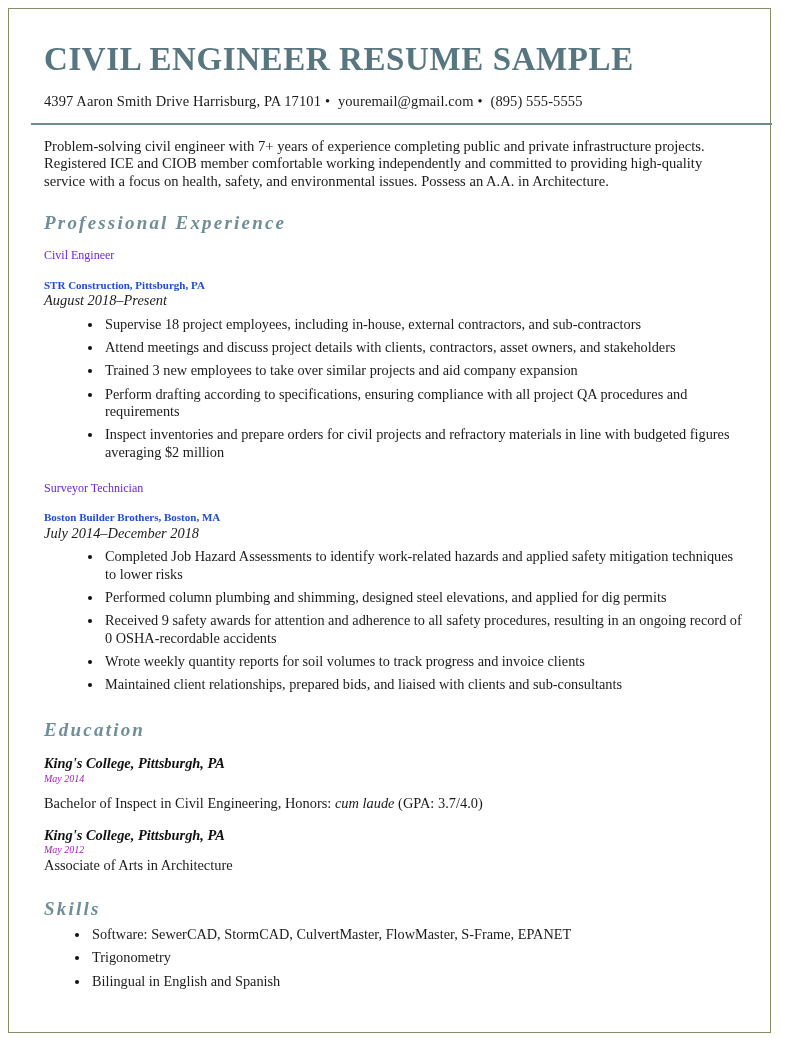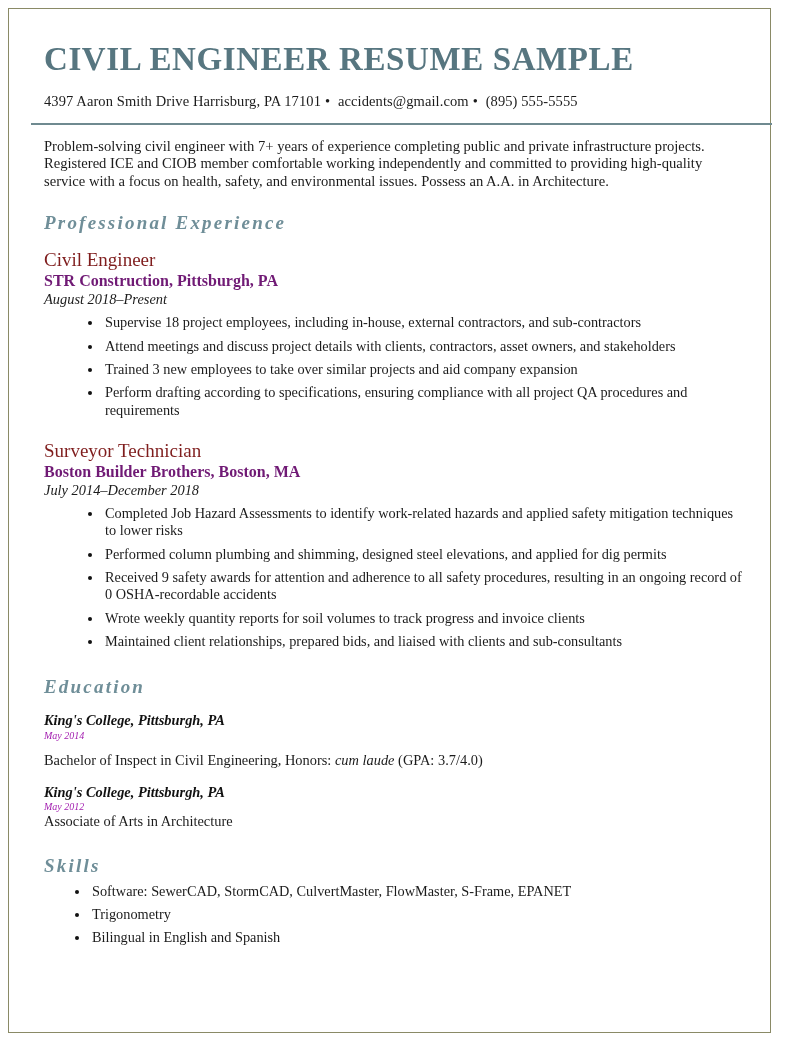--- a/index.html
+++ b/index.html
@@ -81,29 +81,30 @@
     letter-spacing: 2.2px;
     color: #6f8e98;
     font-family: "Liberation Serif", "DejaVu Serif", serif;
   }
 
   .job {
     padding-left: 13px;
     margin-top: 14px;
   }
   .job-title {
-    font-size: 19px;
-    color: #7f1d1d;
+    font-size: 12px;
+    color: #6d28d9;
     line-height: 1.22;
   }
   .job-company {
-    font-size: 16px;
-    font-weight: bold;
-    color: #701a75;
-    line-height: 1.22;
+    font-size: 11px;
+    font-weight: bold;
+    color: #1d4ed8;
+    line-height: 1.22;
+    margin-top: 16px;
   }
   .job-dates {
     font-size: 14.4px;
     font-style: italic;
     color: #1b1b1b;
     line-height: 1.22;
   }
 
   ul.bullets {
     list-style: none;
@@ -178,39 +179,40 @@
 
 <div class="page">
   <div class="page-border"></div>
 
   <div class="content">
 
     <h1 class="resume-title">CIVIL ENGINEER RESUME SAMPLE</h1>
 
     <div class="contact-line">
       <span>4397 Aaron Smith Drive Harrisburg, PA 17101</span><span class="contact-sep">•</span>
-      <span>accidents@gmail.com</span><span class="contact-sep">•</span>
+      <span>youremail@gmail.com</span><span class="contact-sep">•</span>
       <span>(895) 555-5555</span>
     </div>
 
     <div class="header-rule"></div>
 
     <div class="body-text">Problem-solving civil engineer with 7+ years of experience completing public and private infrastructure projects. Registered ICE and CIOB member comfortable working independently and committed to providing high-quality service with a focus on health, safety, and environmental issues. Possess an A.A. in Architecture.</div>
 
     <div class="section-heading">Professional Experience</div>
 
     <div class="job">
       <div class="job-title">Civil Engineer</div>
       <div class="job-company">STR Construction, Pittsburgh, PA</div>
       <div class="job-dates">August 2018–Present</div>
       <ul class="bullets">
         <li>Supervise 18 project employees, including in-house, external contractors, and sub-contractors</li>
         <li>Attend meetings and discuss project details with clients, contractors, asset owners, and stakeholders</li>
         <li>Trained 3 new employees to take over similar projects and aid company expansion</li>
         <li>Perform drafting according to specifications, ensuring compliance with all project QA procedures and requirements</li>
+        <li>Inspect inventories and prepare orders for civil projects and refractory materials in line with budgeted figures averaging $2 million</li>
       </ul>
     </div>
 
     <div class="job job-second">
       <div class="job-title">Surveyor Technician</div>
       <div class="job-company">Boston Builder Brothers, Boston, MA</div>
       <div class="job-dates">July 2014–December 2018</div>
       <ul class="bullets">
         <li>Completed Job Hazard Assessments to identify work-related hazards and applied safety mitigation techniques to lower risks</li>
         <li>Performed column plumbing and shimming, designed steel elevations, and applied for dig permits</li>

